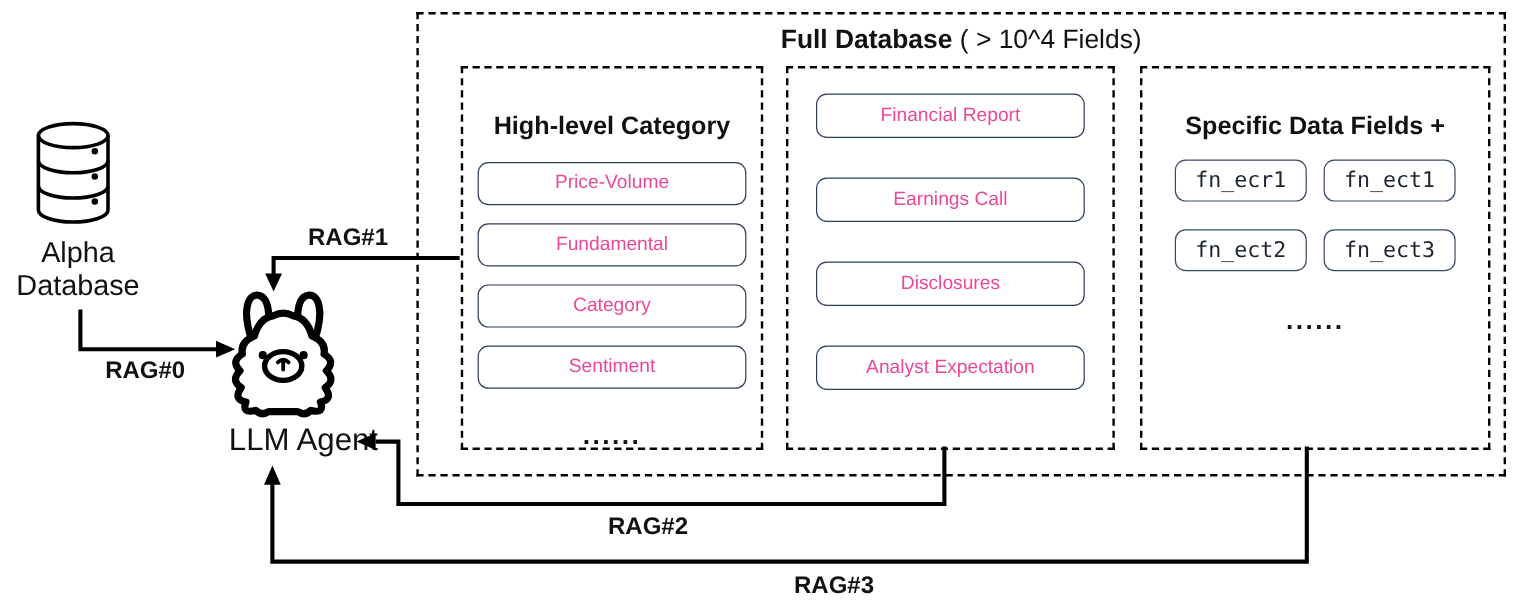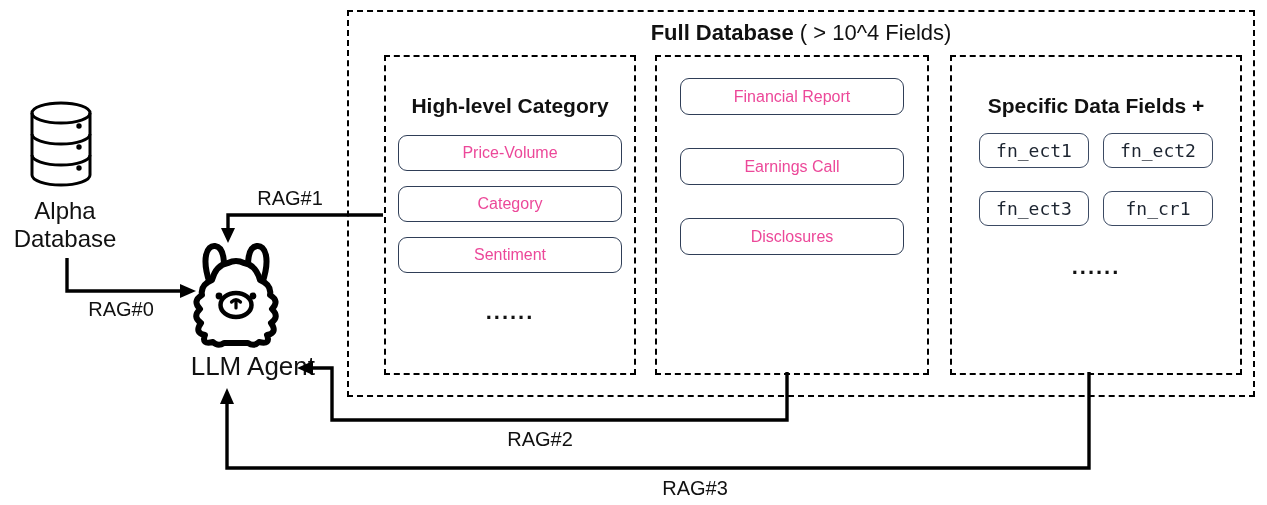--- a/index.html
+++ b/index.html
@@ -58,21 +58,21 @@
     column-gap:14px; row-gap:23px; justify-content:center;
   }
   .field-box {
     width:110px; height:35px;
     border:1.6px solid #3b4a63; border-radius:9px; background:#fff;
     display:flex; align-items:center; justify-content:center;
     font-family:"DejaVu Sans Mono", monospace; font-size:18px; color:#1c2430;
   }
 
   
-  .rag-label { position:absolute; width:90px; text-align:center; font-size:20px; }
+  .rag-label { position:absolute; width:90px; text-align:center; font-size:20px;font-weight:bold; }
   .rag0 { left:76px;  top:298px; }
   .rag1 { left:245px; top:187px; }
   .rag2 { left:495px; top:428px; }
   .rag3 { left:650px; top:477px; }
 
   .arrows { position:absolute; left:0; top:0; width:1267px; height:505px; pointer-events:none; }
   .icon-layer { pointer-events:none; }
 </style>
 </head>
 <body>
@@ -125,43 +125,45 @@
 
   <div class="abs full-db">
     <div class="full-db-title">
       <span class="b">Full Database</span><span> ( &gt; 10^4 Fields)</span>
     </div>
 
     <div class="col col-1">
       <div class="col-title">High-level Category</div>
       <div class="btn-stack">
         <div class="btn">Price-Volume</div>
+        <div class="btn">Fundamental</div>
         <div class="btn">Category</div>
         <div class="btn">Sentiment</div>
       </div>
       <div class="ellipsis">......</div>
     </div>
 
     <div class="col col-2">
       <div class="btn-stack">
         <div class="btn">Financial Report</div>
         <div class="btn">Earnings Call</div>
         <div class="btn">Disclosures</div>
+        <div class="btn">Analyst Expectation</div>
       </div>
     </div>
 
     <div class="col col-3">
       <div class="col-title">
         <div>Specific Data Fields +</div>
       </div>
       <div class="field-grid">
+        <div class="field-box">fn_ecr1</div>
         <div class="field-box">fn_ect1</div>
         <div class="field-box">fn_ect2</div>
         <div class="field-box">fn_ect3</div>
-        <div class="field-box">fn_cr1</div>
       </div>
       <div class="ellipsis">......</div>
     </div>
   </div>
 
   <svg class="arrows">
     <g stroke="#000" stroke-width="3.4" fill="none">
 
       <polyline points="67,258 67,291 181,291"></polyline>
 

